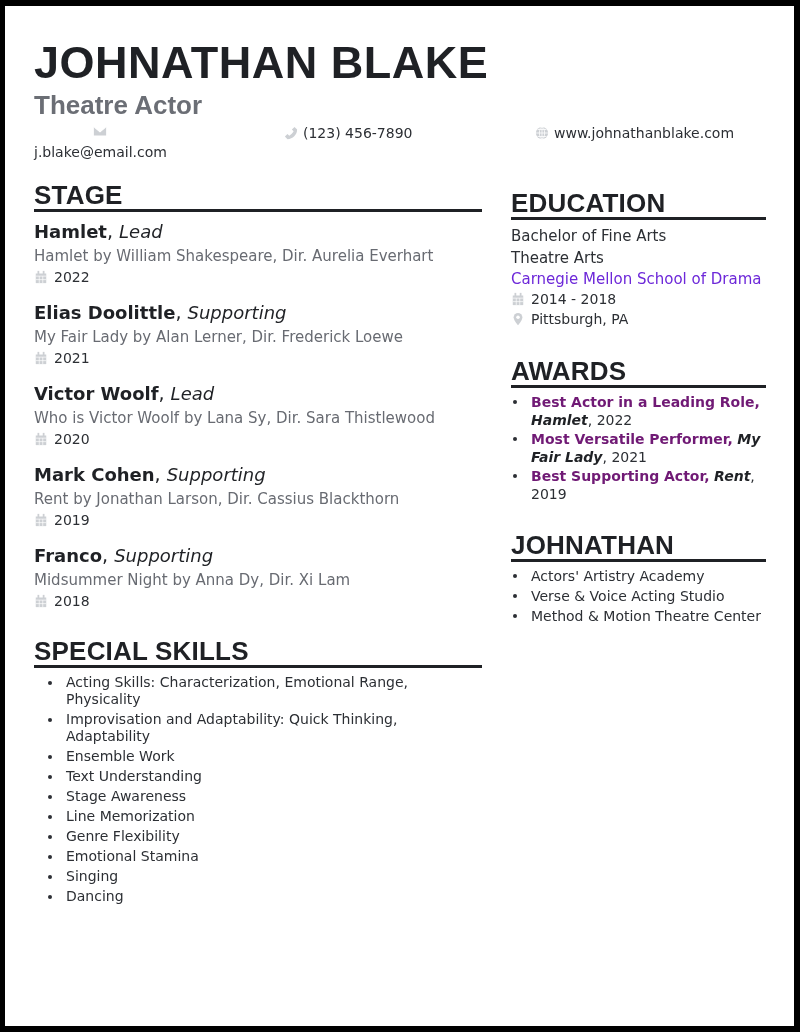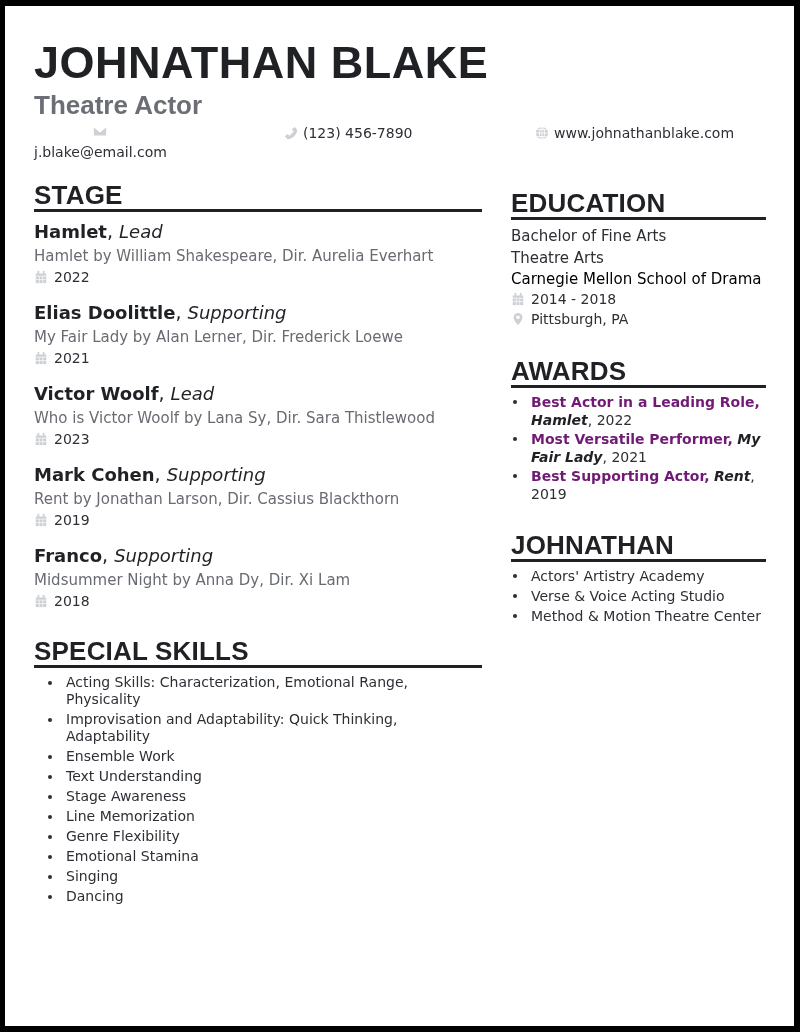--- a/index.html
+++ b/index.html
@@ -51,21 +51,21 @@
       position: relative; font-size: 14px; line-height: 17px; color: #2c2f34; margin-bottom: 3px;
     }
     .skills li::before, .bullets li::before {
       content: ""; position: absolute; left: -18px; top: 7px; width: 4px; height: 4px;
       border-radius: 50%; background: #2c2f34;
     }
     .skills li .t { display: block; max-width: 360px; }
 
     .edu { margin-top: 5px; }
     .edu .line { font-size: 15px; line-height: 22px; color: #2c2f34; }
-    .edu .school { font-size: 15px; line-height: 19px; color: #000000; font-weight: 500; margin-top: 1px; }
+    .edu .school { font-size: 15px; line-height: 19px; color: #6d28d9; font-weight: 500; margin-top: 1px; }
     .edu .meta { font-size: 14px; line-height: 20px; color: #2c2f34; display: flex; align-items: center; gap: 6px; }
 
     .bullets { list-style: none; padding-left: 20px; margin-top: 5px; }
     .bullets.awards li { line-height: 18px; margin-bottom: 1px; }
     .bullets.awards .aw { font-weight: 700; color: #701a75; }
     .bullets.awards .play { font-weight: 700; font-style: italic; color: #1f2125; }
     .bullets.training li { line-height: 18px; margin-bottom: 2px; }
   </style>
 </head>
 <body>
@@ -148,21 +148,21 @@
         <div class="role-desc">Who is Victor Woolf by Lana Sy, Dir. Sara Thistlewood</div>
         <div class="role-year">
           <span class="ico">
               <svg viewBox="0 0 16 16">
                 <path d="M2 4h12v11H2z"></path>
                 <rect x="4" y="1" width="2" height="4"></rect>
                 <rect x="10" y="1" width="2" height="4"></rect>
                 <path d="M2 7h12M6 7v8M10 7v8M2 11h12" stroke="#fff" stroke-width="0.8"></path>
               </svg>
             </span>
-          <span>2023</span>
+          <span>2020</span>
         </div>
       </div>
 
       <div class="stage-entry">
         <div class="role-line"><span class="show">Mark Cohen</span>, <span class="part">Supporting</span></div>
         <div class="role-desc">Rent by Jonathan Larson, Dir. Cassius Blackthorn</div>
         <div class="role-year">
           <span class="ico">
               <svg viewBox="0 0 16 16">
                 <path d="M2 4h12v11H2z"></path>

